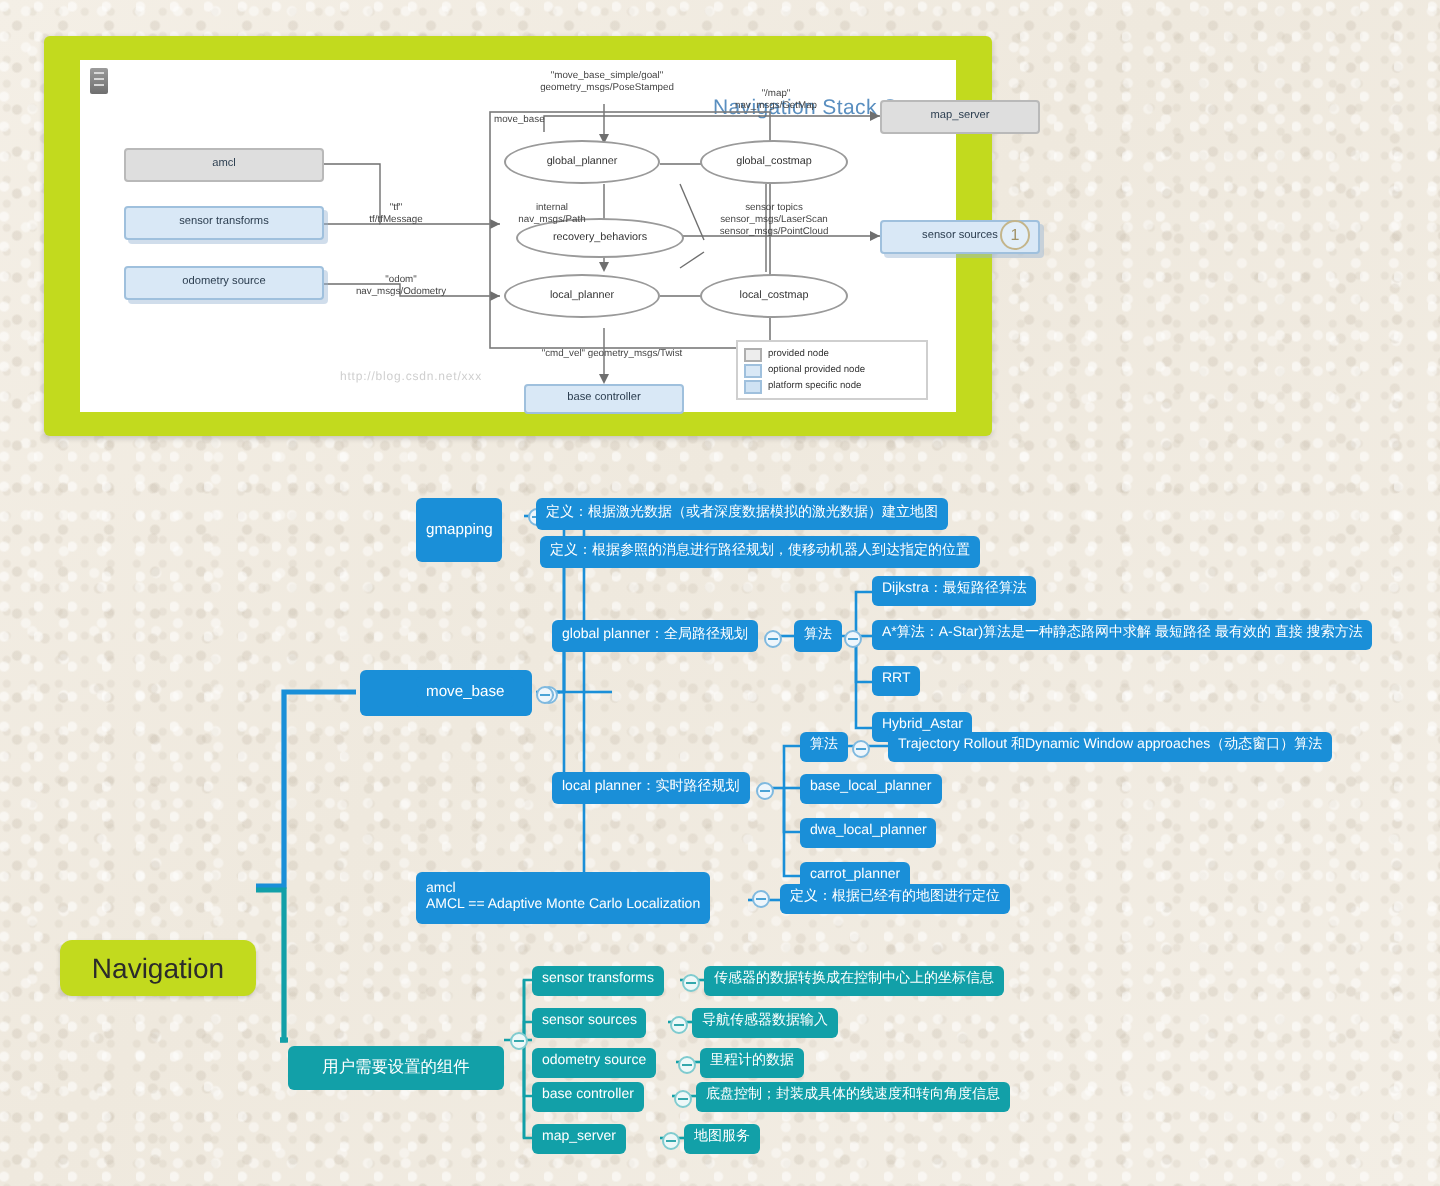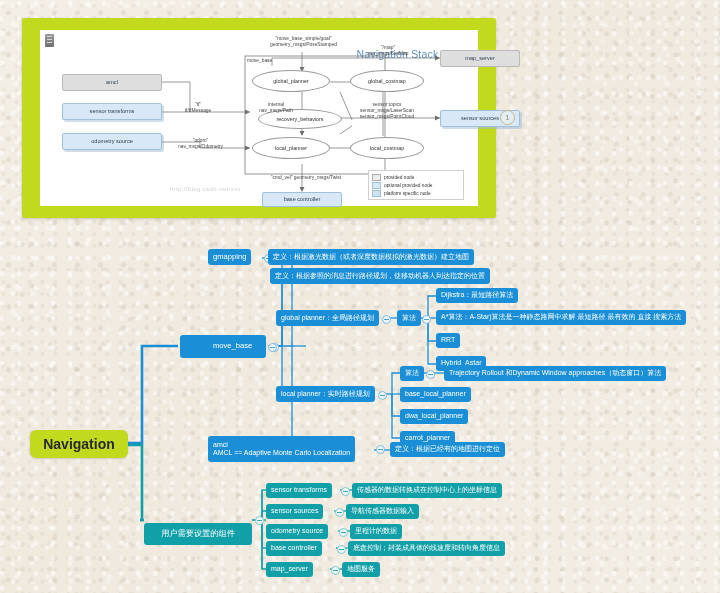--- a/index.html
+++ b/index.html
@@ -83,22 +83,23 @@
   #mm-svg{position:absolute;left:0;top:0;width:720px;height:365px;}
   .mnode{
     position:absolute;box-sizing:border-box;border-radius:3px;
     color:#ffffff;display:flex;align-items:center;
     padding:1px 5px;white-space:nowrap;line-height:1.15;
   }
   .blue{background:#1a8fd8;}
   .teal{background:#12a0a8;}
   .root{
     background:#c2da1e;color:#2b2b2b;border-radius:6px;
-    font-size:14px;font-weight:bold;justify-content:center;
+    font-size:14px;font-weight:normal;justify-content:center;
     box-shadow:0 1px 2px rgba(0,0,0,.15);
+    margin-top:40px;
   }
   .s11{font-size:8.2px;}
   .s10{font-size:7.6px;}
   .s9{font-size:7px;}
   .two-line{flex-direction:column;align-items:flex-start;justify-content:center;}
   .collapse{
     position:absolute;width:7px;height:7px;border-radius:50%;
     border:1px solid #7fb9df;background:#eef6fc;
   }
   .collapse.t{border-color:#7fcbcf;background:#edf8f8;}
@@ -276,21 +277,21 @@
       <path d="M336,320 L348,320"></path>
       <path d="M330,341 L342,341"></path>
     </g>
   </svg>
 
   <div class="mnode root" style="left:30px;top:202px;width:98px;height:28px;">Navigation</div>
 
   <div class="mnode blue s11" style="left:180px;top:107px;width:86px;height:23px;justify-content:center;">包结构</div>
   <div class="collapse" style="left:270px;top:115px;"></div>
 
-  <div class="mnode blue s10" style="left:208px;top:21px;height:16px;">gmapping</div>
+  <div class="mnode blue s10" style="left:208px;top:21px;height:32px;">gmapping</div>
   <div class="collapse" style="left:264px;top:26px;"></div>
   <div class="mnode blue s9" style="left:268px;top:21px;height:16px;">定义：根据激光数据（或者深度数据模拟的激光数据）建立地图</div>
 
   <div class="mnode blue s10" style="left:208px;top:110px;height:16px;">move_base</div>
   <div class="collapse" style="left:268px;top:115px;"></div>
 
   <div class="mnode blue s9" style="left:270px;top:40px;height:16px;">定义：根据参照的消息进行路径规划，使移动机器人到达指定的位置</div>
 
   <div class="mnode blue s9" style="left:276px;top:82px;height:16px;">global planner：全局路径规划</div>
   <div class="collapse" style="left:382px;top:87px;"></div>

